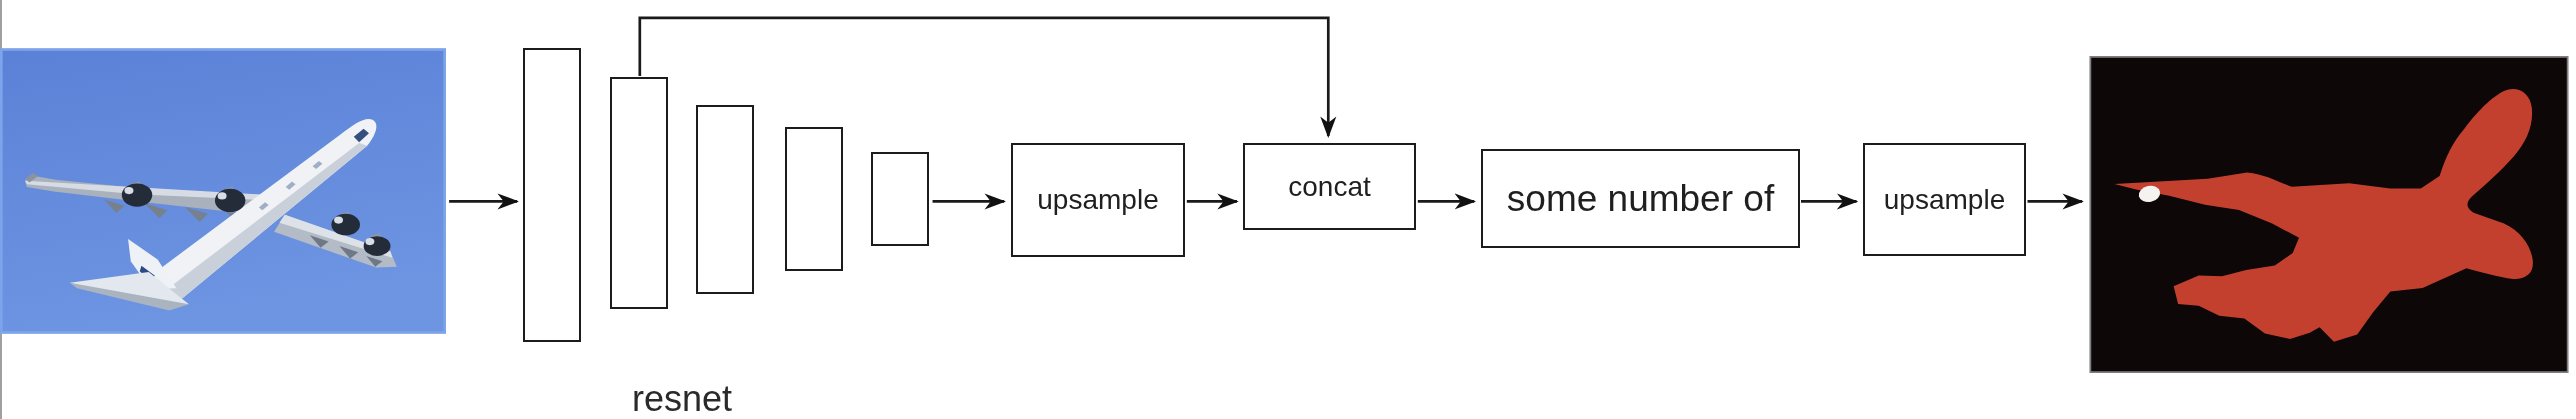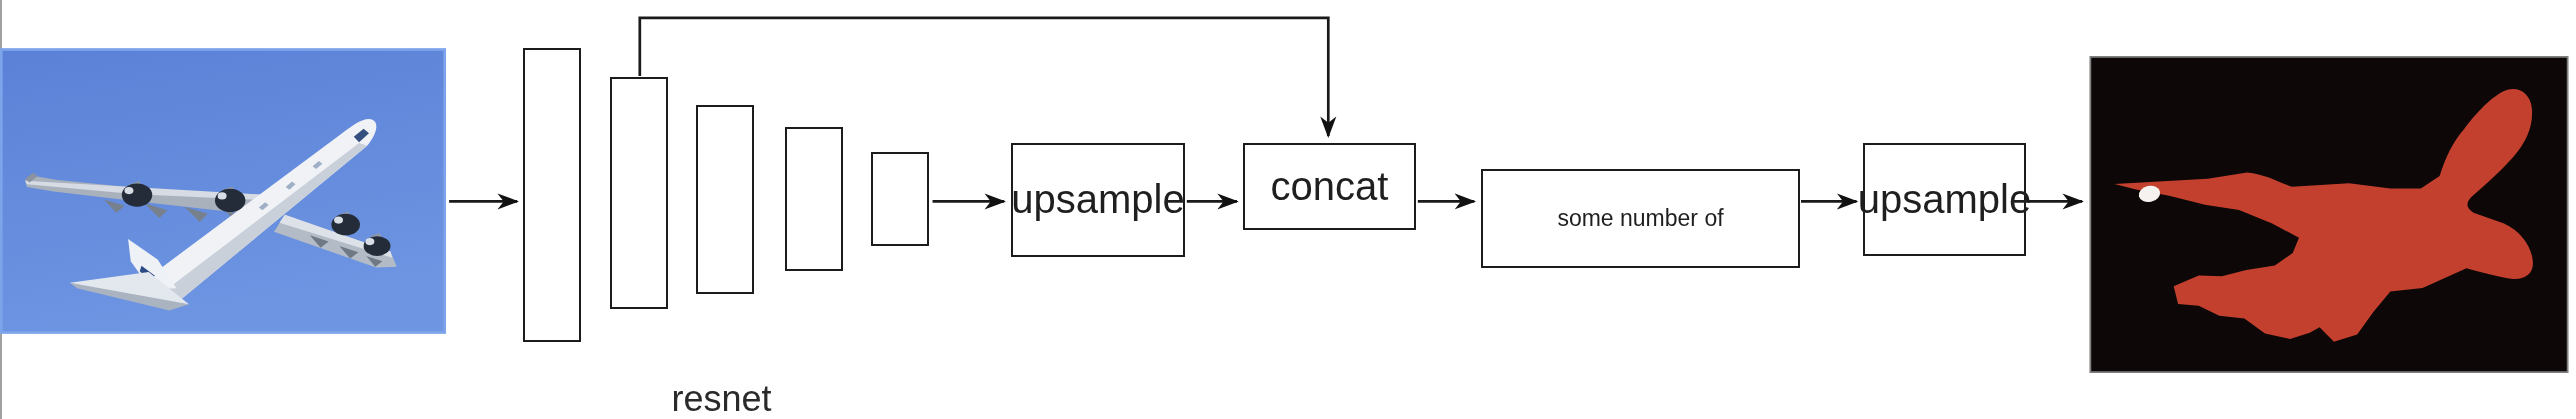--- a/index.html
+++ b/index.html
@@ -21,30 +21,30 @@
     border:2.7px solid #1c1c1c;
     box-sizing:border-box;
   }
   .opbox{
     position:absolute;
     background:#ffffff;
     border:2.7px solid #1c1c1c;
     box-sizing:border-box;
     display:flex;align-items:center;justify-content:center;
     flex-direction:column;
-    font-size:40px;color:#1f1f1f;
+    font-size:28px;color:#1f1f1f;
     text-align:center;
     line-height:1.18;
   }
-  .opbox.small-text{font-size:23px;margin-top:20px;}
+  .opbox.small-text{font-size:37px;}
   .backbone-label{
     position:absolute;
     left:632px;top:380px;width:179px;height:38px;
     font-size:36px;color:#2a2a2a;
-    text-align:center;line-height:38px;
+    text-align:left;line-height:38px;
   }
   svg{display:block;}
 </style>
 </head>
 <body>
 
 <div class="canvas">
 
   <div class="page-left-edge"></div>
 

